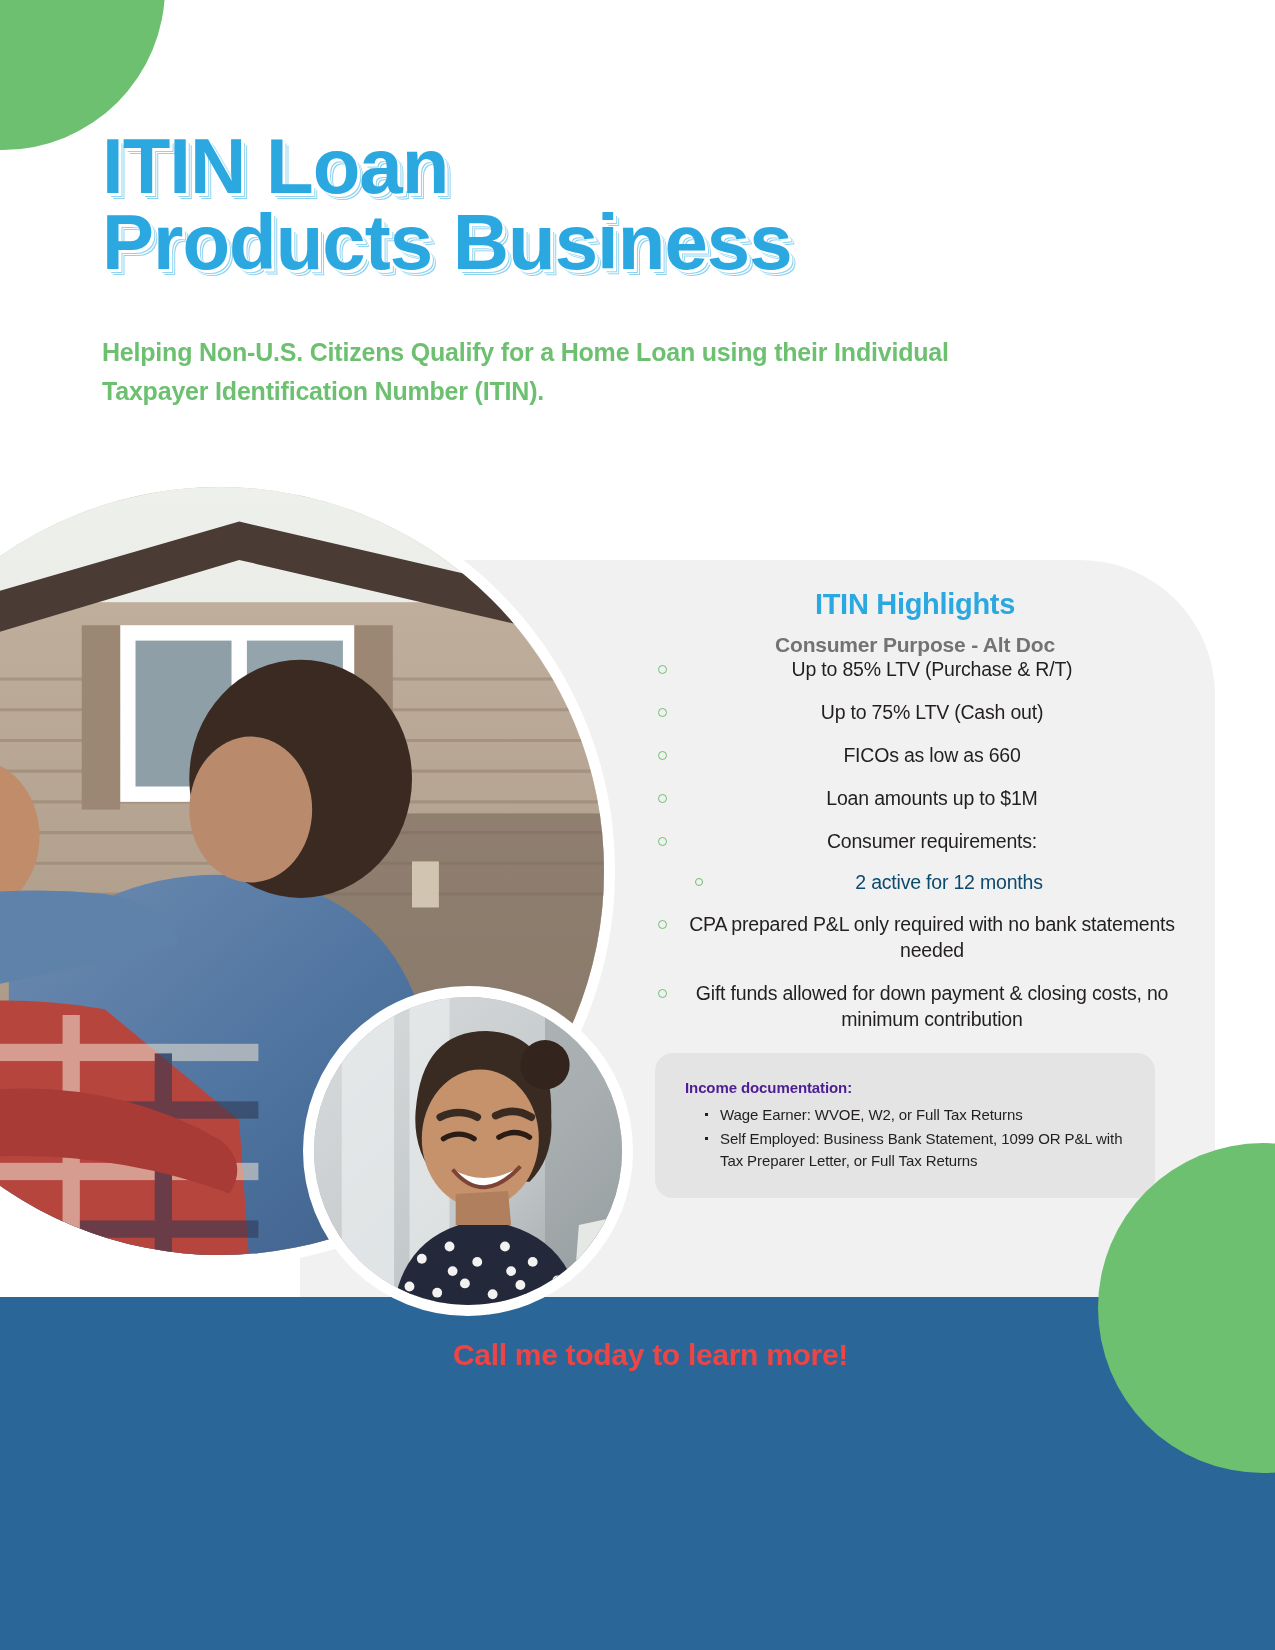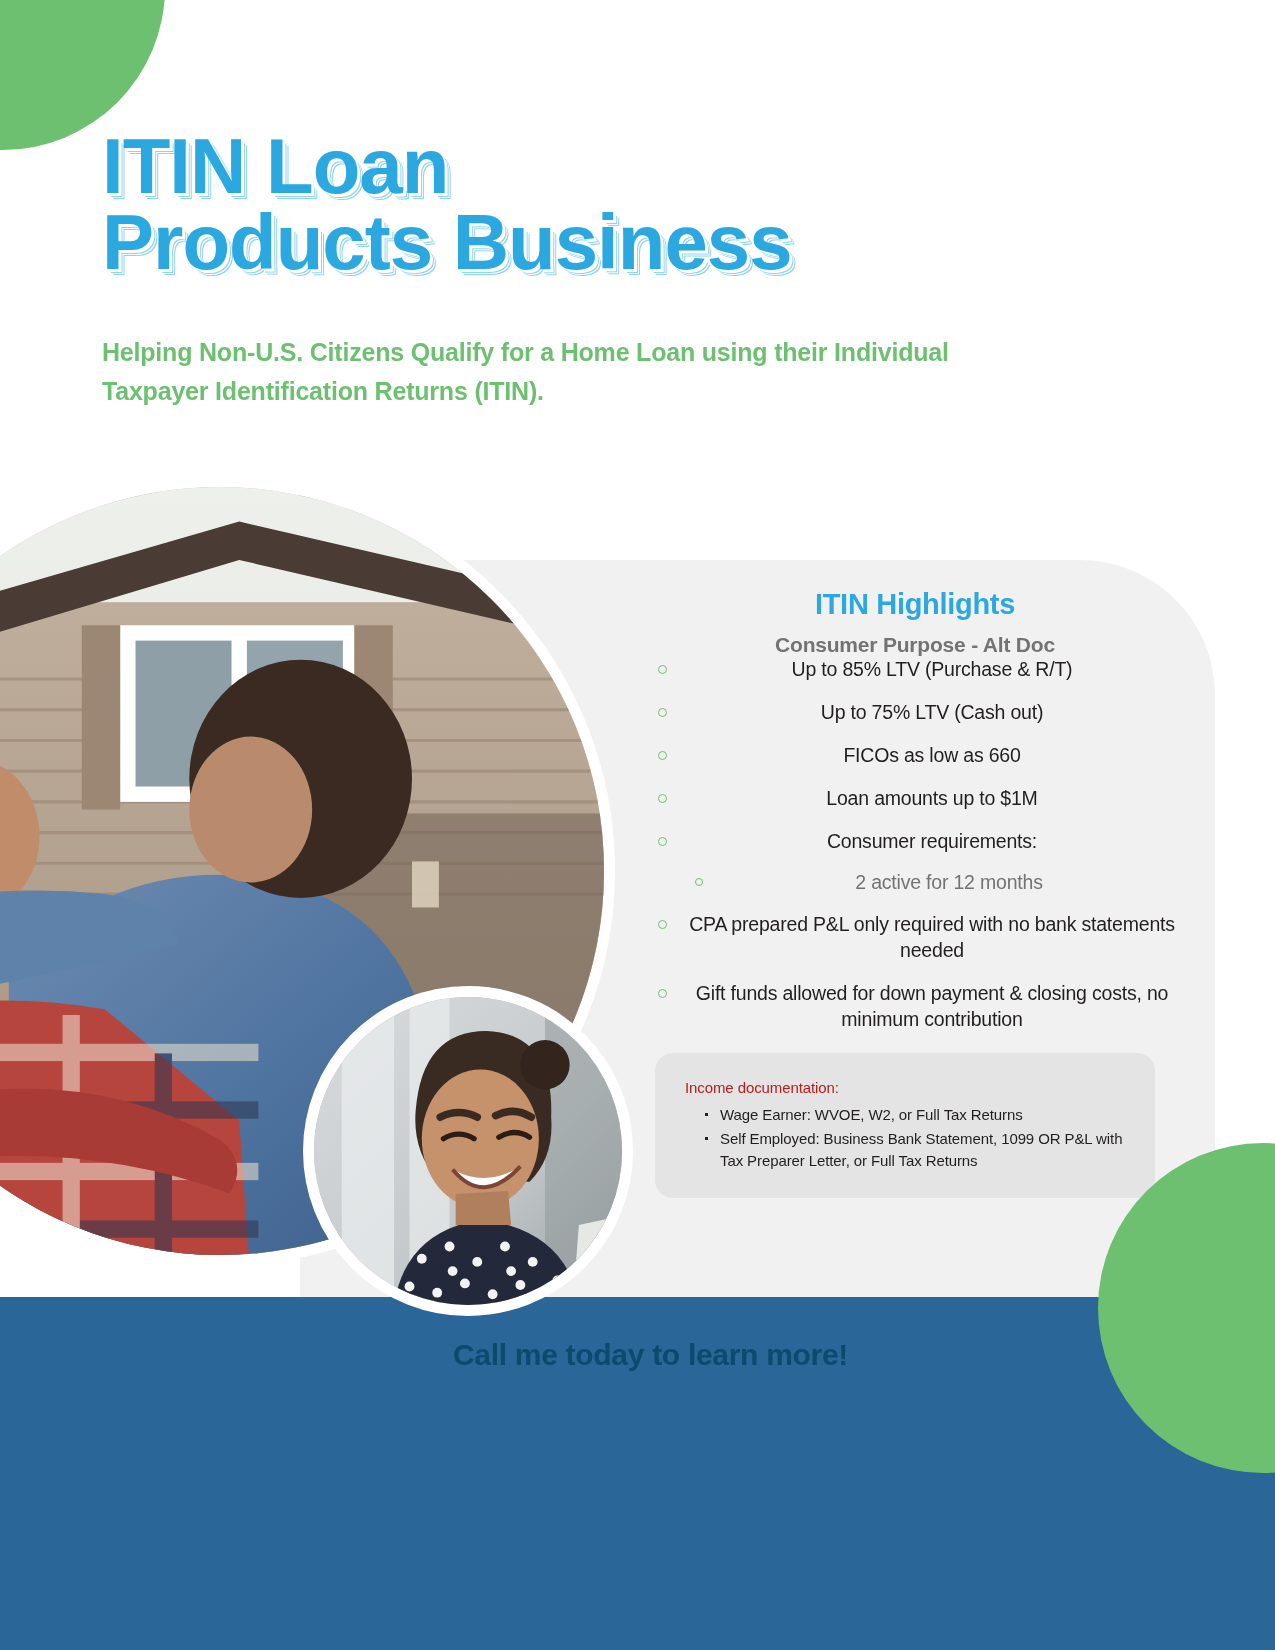--- a/index.html
+++ b/index.html
@@ -100,21 +100,21 @@
   }
   .cta {
     position: absolute;
     left: 0;
     top: 1338px;
     width: 1275px;
     text-align: center;
     z-index: 7;
     font-size: 30px;
     font-weight: 700;
-    color: #0c4a6e;
+    color: #ef4444;
     letter-spacing: -0.3px;
     padding-left: 26px;
   }
 
   
   .photo-main {
     position: absolute;
     left: -175px;
     top: 476px;
     width: 790px;
@@ -181,21 +181,21 @@
     border: 1.4px solid #6CC070;
     border-radius: 50%;
   }
   ul.sub-bullets { list-style: none; margin-top: 15px; }
   ul.sub-bullets > li {
     position: relative;
     padding-left: 34px;
     margin-bottom: 14px;
     font-size: 19.5px;
     line-height: 1.3;
-    color: #737373;
+    color: #0c4a6e;
     letter-spacing: -0.2px;
   }
   ul.sub-bullets > li > .dot {
     position: absolute;
     left: 6px;
     top: 8px;
     width: 8px;
     height: 8px;
     border: 1.4px solid #6CC070;
     border-radius: 50%;
@@ -208,22 +208,22 @@
     left: 655px;
     top: 1053px;
     width: 500px;
     padding: 26px 20px 24px 30px;
     background: #E4E4E4;
     border-radius: 18px;
     z-index: 4;
   }
   .income-title {
     font-size: 15px;
-    font-weight: 400;
-    color: #b91c1c;
+    font-weight: 700;
+    color: #4c1d95;
     letter-spacing: -0.1px;
   }
   ul.income-list { list-style: none; margin-top: 8px; padding-left: 18px; }
   ul.income-list > li {
     position: relative;
     padding-left: 17px;
     margin-bottom: 3px;
     font-size: 15px;
     line-height: 1.42;
     color: #231F20;
@@ -247,21 +247,21 @@
 
   <div class="panel"></div>
 
   <div class="footer-band"></div>
 
   <div class="header">
     <div class="headline">
       <span>ITIN Loan</span>
       <span class="line2">Products Business</span>
     </div>
-    <div class="subhead">Helping Non-U.S. Citizens Qualify for a Home Loan using their Individual Taxpayer Identification Returns (ITIN).</div>
+    <div class="subhead">Helping Non-U.S. Citizens Qualify for a Home Loan using their Individual Taxpayer Identification Number (ITIN).</div>
   </div>
 
   <div class="photo-main">
     <svg viewBox="0 0 400 400" preserveAspectRatio="xMidYMid slice">
       <defs>
         <linearGradient id="skyG" x1="0" y1="0" x2="0" y2="1">
           <stop offset="0%" stop-color="#eef0ec"></stop>
             <stop offset="100%" stop-color="#dcdcd2"></stop>
         </linearGradient>
         <linearGradient id="denimG" x1="0" y1="0" x2="1" y2="1">

